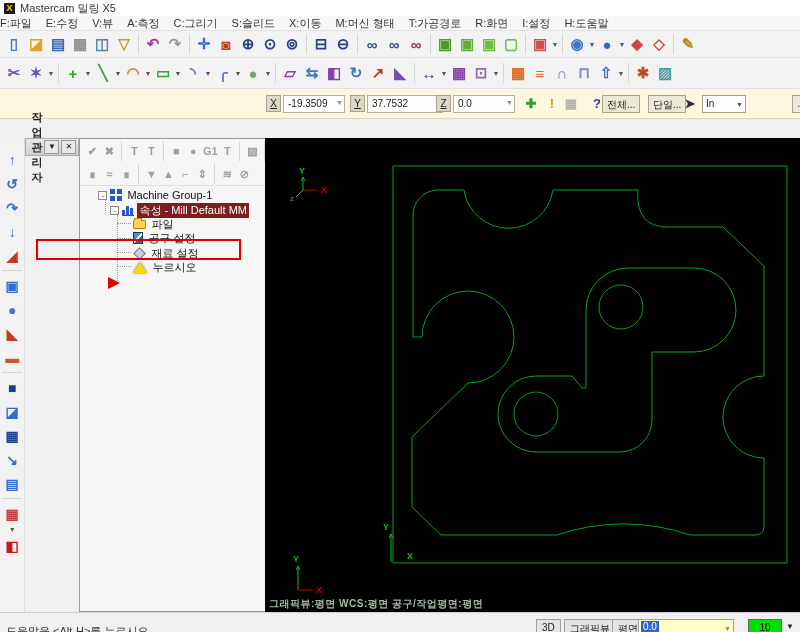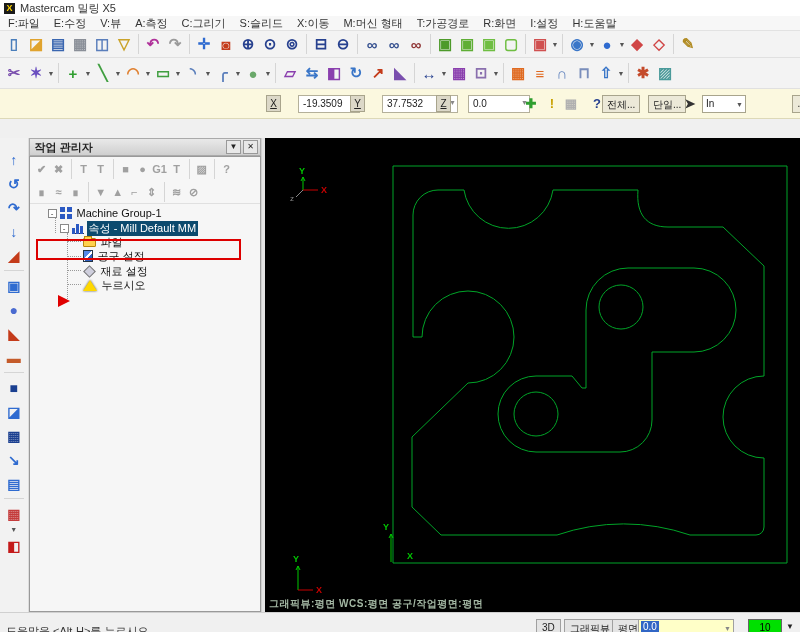--- a/index.html
+++ b/index.html
@@ -5,78 +5,78 @@
   * { margin:0; padding:0; box-sizing:border-box; }
   html,body { width:800px; height:632px; overflow:hidden; background:#f0f0f0;
     font-family:"Liberation Sans", sans-serif; font-size:11px; color:#222; }
 
   
   .titlebar { height:16px; background:#fff; display:flex; align-items:center; gap:5px; padding-left:4px; }
   .applogo { width:11px; height:11px; background:#1b1b1b; color:#ffd400; font-size:9px; line-height:11px;
     text-align:center; font-weight:bold; }
   .apptitle { font-size:11px; color:#333; }
   .menubar { height:15px; background:#f7f7f7; border-bottom:1px solid #e2e2e2; display:flex;
-    align-items:center; gap:14px; padding-left:8px; }
+    align-items:center; gap:14px; }
   .menubar span { color:#333; cursor:default; }
 
   
   .tb { display:flex; align-items:center; background:#f3f3f3; border-bottom:1px solid #e0e0e0; padding-left:3px; }
   .tb1 { height:27px; }
   .tb2 { height:31px; }
   .tbi { width:22px; height:22px; display:inline-flex; align-items:center; justify-content:center;
     font-size:15px; font-weight:bold; border-radius:2px; cursor:default; }
   .tbsep { width:1px; height:20px; background:#d5d5d5; margin:0 3px; }
   .tbdd { width:8px; font-size:7px; color:#555; display:inline-flex; align-items:center; justify-content:center; }
 
   
   .coordbar { height:30px; background:#fbf8df; border-bottom:1px solid #ddd9b8; position:relative; }
   .coordbar .axbtn { position:absolute; top:6px; width:15px; height:17px; background:#dcd8c8; border:1px solid #a8a48c;
     font-size:10px; text-align:center; line-height:16px; text-decoration:underline; }
   .coordbar .axfield { position:absolute; top:6px; height:18px; background:#fff; border:1px solid #b4b09a;
-    font-size:10px; padding:2px 12px 2px 4px;margin-left:15px; }
+    font-size:10px; padding:2px 12px 2px 4px; }
   .coordbar .axfield .dd { position:absolute; right:1px; top:3px; font-size:7px; color:#888; }
   .cbicon { position:absolute; top:6px; width:18px; height:18px; text-align:center; line-height:18px;
     font-size:13px; font-weight:bold; }
   .cbbtn { position:absolute; top:6px; height:18px; background:#ece9d8; border:1px solid #a8a48c;
     font-size:10px; padding:2px 4px; }
   .cbsel { position:absolute; top:6px; width:44px; height:18px; background:#fff; border:1px solid #a8a48c;
     font-size:10px; padding:2px 3px; }
   .cbsel .dd { position:absolute; right:2px; top:5px; font-size:7px; color:#555; }
 
   .ribbonstrip { height:19px; background:#f0f0f0; position:relative; }
   .ribbonstrip span { position:absolute; left:196px; top:18px; font-size:12px; color:#333; }
 
   
   .main { position:relative; height:474px; display:flex; }
   .leftstrip { width:29px; background:#f2f2f2; border-right:1px solid #ddd; display:flex; flex-direction:column;
     align-items:center; padding-top:10px; gap:1px; }
   .leftstrip .tbi { width:24px; height:23px; font-size:14px; }
   .leftstrip .tbsep { width:20px; height:1px; margin:2px 0; }
 
-  .panel { width:236px; display:flex; flex-direction:column; background:#f0f0f0; }
+  .panel { width:236px; display:flex; flex-direction:row; background:#f0f0f0; }
   .ptitle { height:18px; background:linear-gradient(#e9e9e9,#cfcfcf); border:1px solid #aaa; display:flex;
     align-items:center; padding:0 2px 0 5px; }
   .ptitle .t { flex:1; font-weight:bold; font-size:11px; color:#222; }
   .pbtn { width:15px; height:14px; border:1px solid #999; background:#e8e8e8; font-size:8px; line-height:12px;
     text-align:center; margin-left:2px; }
   .ptabs { height:19px; display:flex; align-items:flex-end; padding-left:2px; background:#f0f0f0; }
   .ptab { padding:2px 10px 2px; font-size:11px; border:1px solid #999; border-bottom:none;
     background:#e3e3e3; margin-right:1px; border-radius:2px 2px 0 0; color:#333; }
   .ptab.active { background:#f6f6f6; position:relative; top:1px; padding-bottom:3px; }
   .pcontent { flex:1; background:#f6f6f6; border:1px solid #999; position:relative; }
   .ptools { display:flex; align-items:center; gap:1px; padding:2px 2px 1px 4px; }
   .ptools .tbi { width:16px; height:15px; font-size:11px; color:#a0a0a0; font-weight:bold; }
   .ptools2 { border-bottom:1px solid #e0e0e0; }
   .tree { position:relative; flex:1; }
 
   .trow { position:absolute; height:14px; display:flex; align-items:center; gap:3px; font-size:11px; }
   .expander { width:9px; height:9px; background:#fff; border:1px solid #888; font-size:8px; line-height:7px;
     text-align:center; color:#333; }
   .tlabel { white-space:nowrap; color:#111; padding:0 2px; }
-  .tlabel.sel { background:#0c4a6e; color:#fff; }
+  .tlabel.sel { background:#7f1d1d; color:#fff; }
   .tline { position:absolute; border-left:1px dotted #999; }
   .tlineh { position:absolute; border-top:1px dotted #999; }
 
   .icon-mg { width:12px; height:12px; background-image:linear-gradient(#2b59c3,#2b59c3),linear-gradient(#2b59c3,#2b59c3),linear-gradient(#2b59c3,#2b59c3),linear-gradient(#2b59c3,#2b59c3);
     background-size:5px 5px; background-position:0 0,7px 0,0 7px,7px 7px; background-repeat:no-repeat; }
   .icon-props { width:12px; height:11px; background-image:linear-gradient(#2b59c3,#2b59c3),linear-gradient(#2b59c3,#2b59c3),linear-gradient(#2b59c3,#2b59c3),linear-gradient(#335,#335);
     background-size:3px 6px,3px 10px,3px 8px,12px 1px; background-position:0 5px,4px 1px,8px 3px,0 10px; background-repeat:no-repeat; }
   .icon-folder { width:13px; height:9px; background:#ffd24d; border:1px solid #b8860b; border-radius:1px; position:relative; }
   .icon-folder:before { content:""; position:absolute; top:-3px; left:0; width:6px; height:2px; background:#ffd24d; border:1px solid #b8860b; border-bottom:none; }
   .icon-tool { width:10px; height:12px; background:linear-gradient(135deg,#5588e8 42%,#ffffff 42% 56%,#2f5fc0 56%); border:1px solid #234; }

